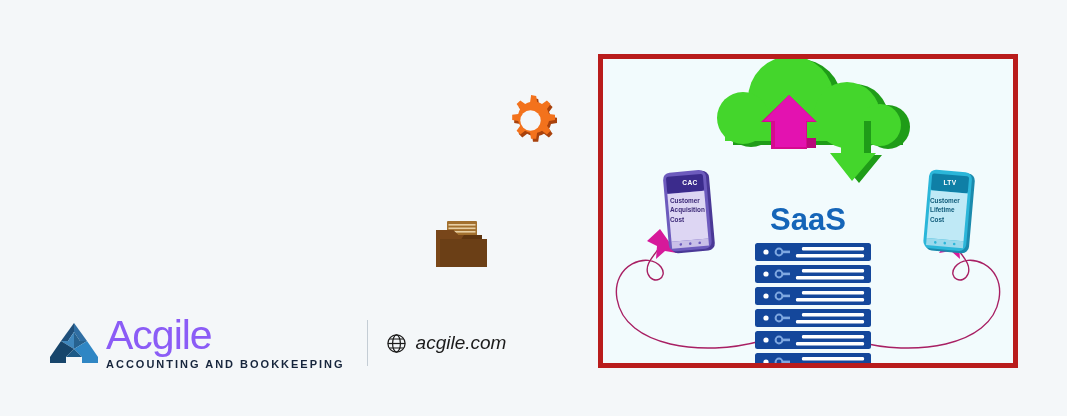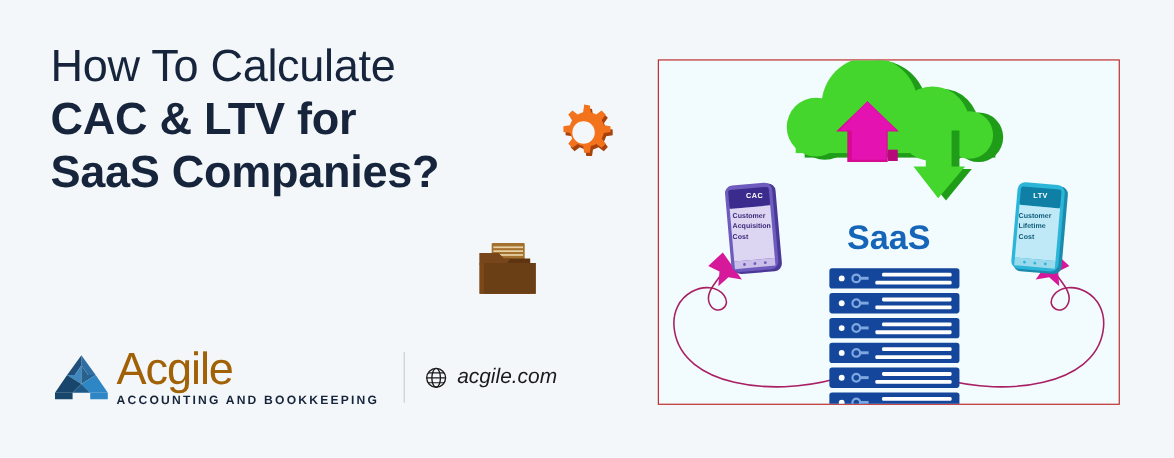--- a/index.html
+++ b/index.html
@@ -23,34 +23,34 @@
 
   
   .gear{position:absolute;left:500px;top:93px;width:64px;height:64px;}
   
   .folder{position:absolute;left:430px;top:213px;width:64px;height:62px;}
 
   
   .logo-row{position:absolute;left:46px;top:312px;display:flex;align-items:center;height:62px;}
   .logo-mark{width:56px;height:48px;display:block;}
   .logo-text-wrap{margin-left:4px;display:flex;flex-direction:column;justify-content:center;}
-  .logo-word{font-size:41px;font-weight:400;color:#a16207;line-height:0.95;letter-spacing:-1px;}
+  .logo-word{font-size:41px;font-weight:400;color:#8b5cf6;line-height:0.95;letter-spacing:-1px;}
   .logo-sub{
     font-size:11px;font-weight:700;color:#16253c;
     letter-spacing:2.0px;margin-top:3px;white-space:nowrap;
   }
   .logo-div{width:1px;height:46px;background:#c4cdd5;margin:0 18px 0 22px;}
   .site{display:flex;align-items:center;gap:9px;}
   .globe{width:21px;height:21px;display:block;}
   .site-url{font-size:19px;color:#1b1b1b;font-style:italic;}
 
   
   .panel{
     position:absolute;left:598px;top:54px;width:420px;height:314px;
-    background:#f2fbfd;border:1px solid #b91c1c;box-sizing:border-box;
+    background:#f2fbfd;border:5px solid #b91c1c;box-sizing:border-box;
   }
   .panel-svg{position:absolute;left:0;top:0;width:100%;height:100%;}
 
   .saas-label{
     position:absolute;left:0;right:0;top:143px;text-align:center;
     font-size:31px;font-weight:700;color:#1565b8;letter-spacing:0px;
   }
 
   
   .phone{position:absolute;}
@@ -66,25 +66,20 @@
     font-size:6.4px;font-weight:600;line-height:1.45;
   }
   .ph-body-cac{color:#3d2a78;}
   .ph-body-ltv{color:#105b7a;}
 </style>
 </head>
 <body>
 
 <div class="stage">
 
-  <div class="headline">
-    <span class="hl-line hl-1">How To Calculate</span>
-    <span class="hl-line hl-2">CAC &amp; LTV for</span>
-    <span class="hl-line hl-3">SaaS Companies?</span>
-  </div>
 
   <svg class="gear" viewBox="0 0 64 64">
     <g transform="translate(2,3)">
       <path d="M31 2 l5.2 1.0 .9 6.0 a20 20 0 0 1 4.9 2.0 l4.9-3.6 3.7 3.7 -3.6 4.9 a20 20 0 0 1 2.0 4.9 l6.0 .9 0 5.2 -6.0 .9 a20 20 0 0 1-2.0 4.9 l3.6 4.9 -3.7 3.7 -4.9-3.6 a20 20 0 0 1-4.9 2.0 l-.9 6.0 -5.2 0 -.9-6.0 a20 20 0 0 1-4.9-2.0 l-4.9 3.6 -3.7-3.7 3.6-4.9 a20 20 0 0 1-2.0-4.9 l-6.0-.9 0-5.2 6.0-.9 a20 20 0 0 1 2.0-4.9 l-3.6-4.9 3.7-3.7 4.9 3.6 a20 20 0 0 1 4.9-2.0 l.9-6.0 z" fill="#a8420d"></path>
     </g>
     <g>
       <path d="M31 2 l5.2 1.0 .9 6.0 a20 20 0 0 1 4.9 2.0 l4.9-3.6 3.7 3.7 -3.6 4.9 a20 20 0 0 1 2.0 4.9 l6.0 .9 0 5.2 -6.0 .9 a20 20 0 0 1-2.0 4.9 l3.6 4.9 -3.7 3.7 -4.9-3.6 a20 20 0 0 1-4.9 2.0 l-.9 6.0 -5.2 0 -.9-6.0 a20 20 0 0 1-4.9-2.0 l-4.9 3.6 -3.7-3.7 3.6-4.9 a20 20 0 0 1-2.0-4.9 l-6.0-.9 0-5.2 6.0-.9 a20 20 0 0 1 2.0-4.9 l-3.6-4.9 3.7-3.7 4.9 3.6 a20 20 0 0 1 4.9-2.0 l.9-6.0 z" fill="#f3721c"></path>
       <circle cx="30.5" cy="27.5" r="10.2" fill="#f4f7f9"></circle>
     </g>
   </svg>

